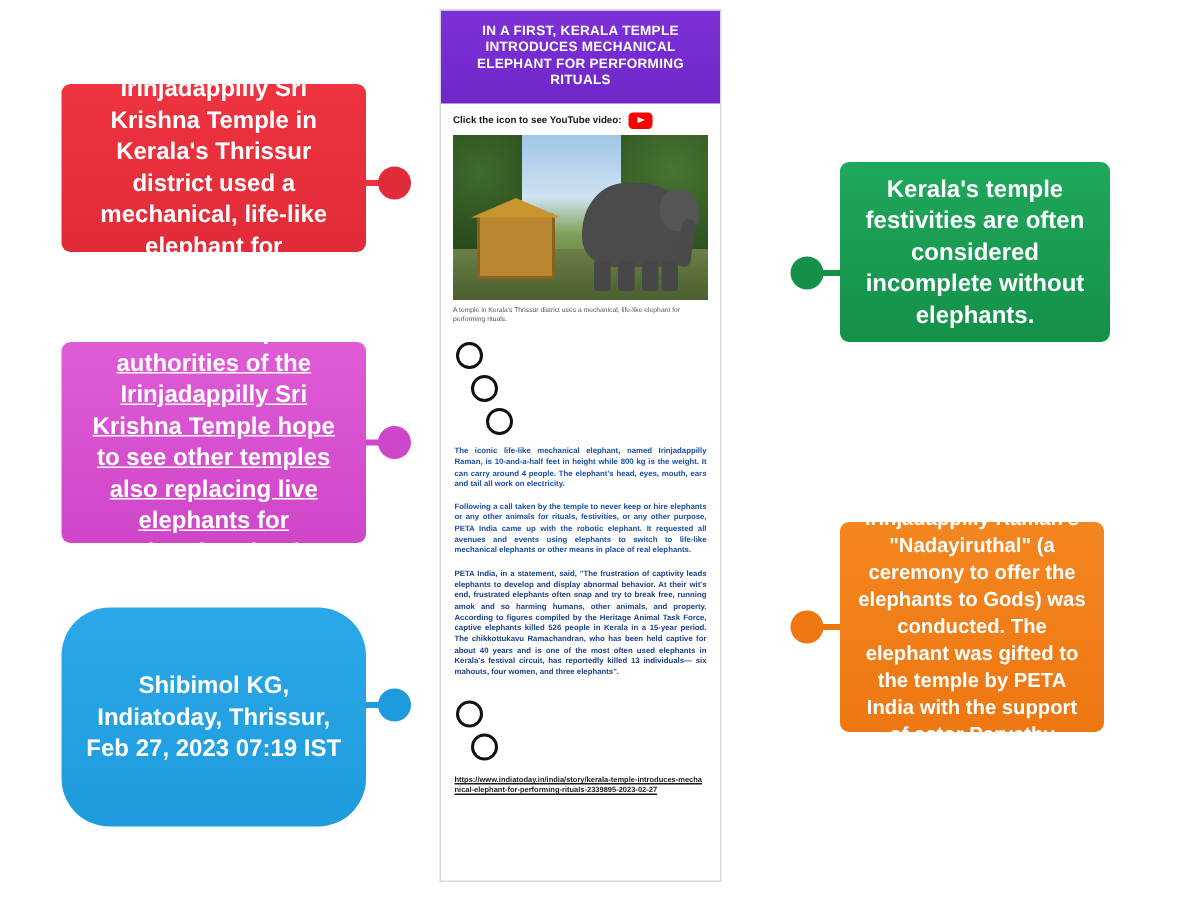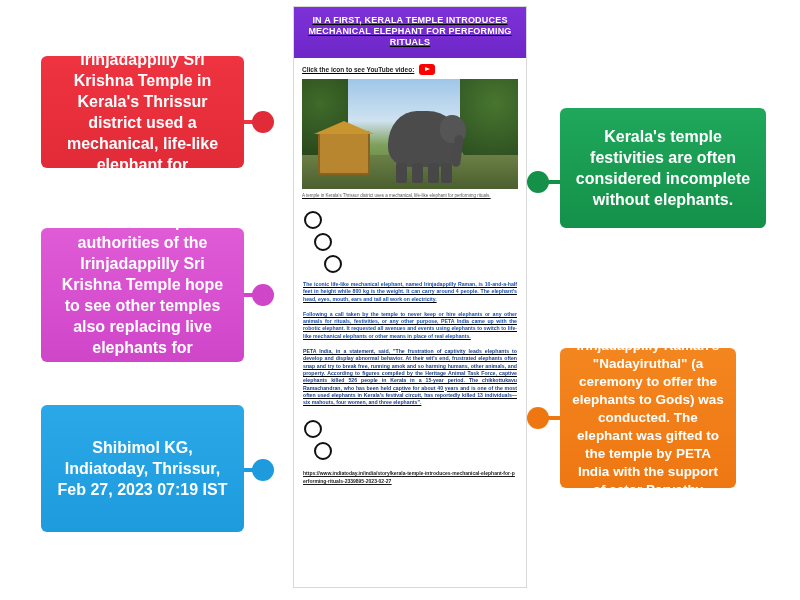--- a/index.html
+++ b/index.html
@@ -13,27 +13,26 @@
     position: relative;
     font-family: "Liberation Sans", sans-serif;
     overflow: hidden;
   }
 
   
   .article {
     position: absolute;
     left: 293px;
     top: 6px;
-    width: 234px;
+    width: 188px;
     height: 582px;
     background: #ffffff;
     border: 1px solid #d8d8d8;
     box-sizing: border-box;
     overflow: hidden;
-    text-decoration: underline;
   }
   .article-header {
     background: #7b2fd6;
     background: linear-gradient(180deg,#7d31d8 0%,#6f27c8 100%);
     color: #ffffff;
     text-align: center;
     font-weight: bold;
     font-size: 9px;
     line-height: 11px;
     letter-spacing: 0.2px;
@@ -166,23 +165,23 @@
     font-weight: bold;
     display: flex;
     align-items: center;
     justify-content: center;
     text-align: center;
     padding: 10px 12px;
     line-height: 21px;
     font-size: 16px;
   }
   .box-red   { left: 41px;  top: 56px;  width: 203px; height: 112px; background: linear-gradient(180deg,#ef3340 0%,#e22b38 100%); }
-  .box-pink  { left: 41px;  top: 228px; width: 203px; height: 134px; background: linear-gradient(180deg,#e05bd6 0%,#cf46c9 100%); }
-  .box-blue  { left: 41px;  top: 405px; width: 203px; height: 127px; background: linear-gradient(180deg,#2aa8e8 0%,#1d9bdc 100%); }
-  .box-green { left: 560px; top: 108px; width: 206px; height: 120px; background: linear-gradient(180deg,#1fa85c 0%,#149049 100%); }
+  .box-pink  { left: 41px;  top: 228px; width: 203px; height: 134px; background: linear-gradient(180deg,#e05bd6 0%,#cf46c9 100%); text-decoration: underline; }
+  .box-blue  { left: 41px;  top: 405px; width: 203px; height: 146px; background: linear-gradient(180deg,#2aa8e8 0%,#1d9bdc 100%); border-radius: 32px; }
+  .box-green { left: 560px; top: 108px; width: 180px; height: 120px; background: linear-gradient(180deg,#1fa85c 0%,#149049 100%); }
   .box-orange{ left: 560px; top: 348px; width: 176px; height: 140px; background: linear-gradient(180deg,#f4861f 0%,#ee7712 100%); font-size: 13.5px; line-height: 18px; }
 
   
   .conn { position: absolute; }
   .conn .line { position: absolute; height: 4px; }
   .conn .knob {
     position: absolute; width: 22px; height: 22px; border-radius: 50%;
   }
   
   .c-red .line { left: 244px; top: 120px; width: 18px; background: #ef3340; }

